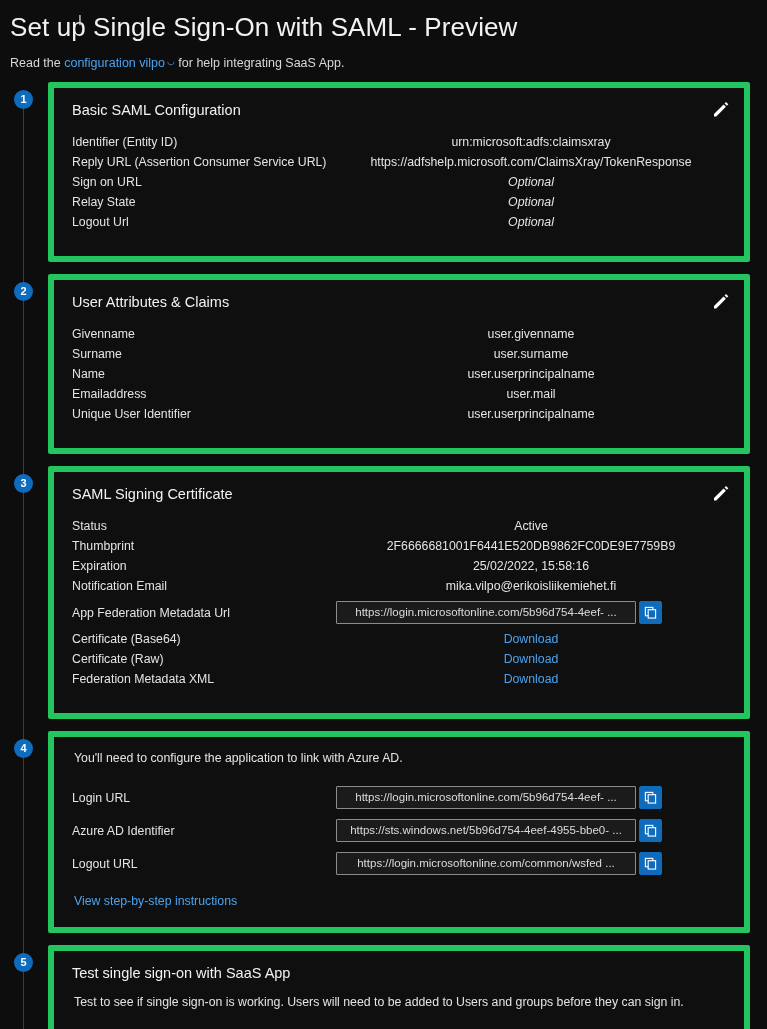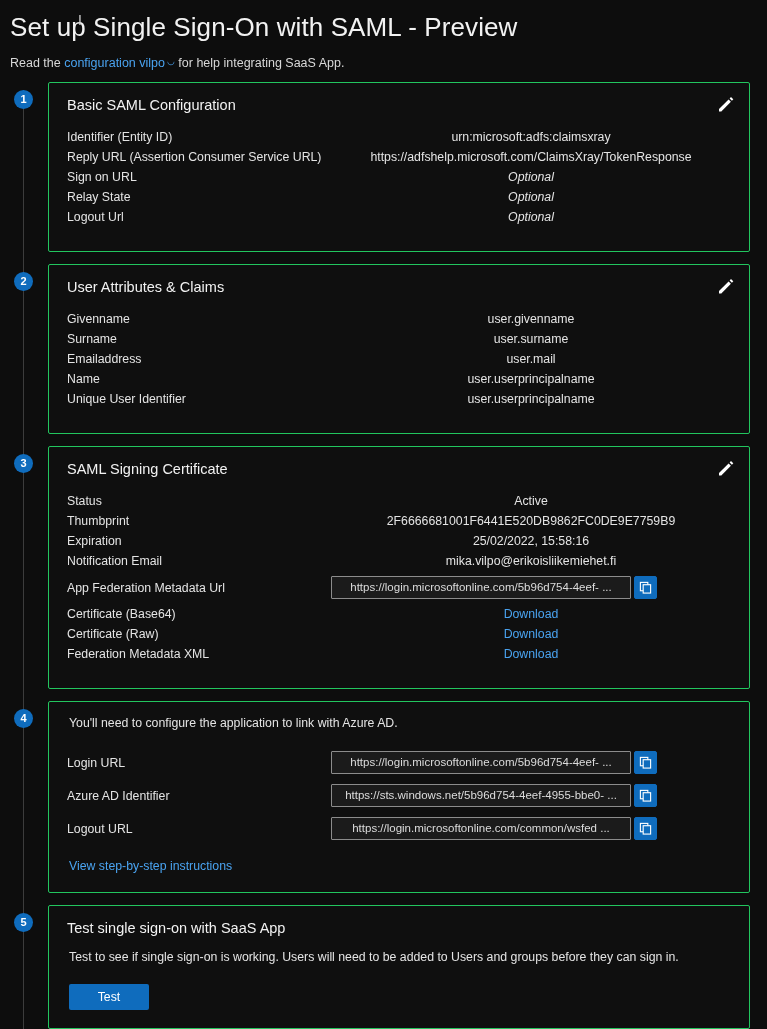--- a/index.html
+++ b/index.html
@@ -75,21 +75,21 @@
     text-align: center;
     flex: 0 0 19px;
     margin: 8px 0 0 14px;
     font-weight: 600;
     z-index: 2;
   }
   .card {
     margin-left: 15px;
     width: 702px;
     background: #0f0f0f;
-    border: 1px solid #22c55e;
+    border: 6px solid #22c55e;
     border-radius: 2px;
     padding: 14px 18px 18px 18px;
     position: relative;
   }
   .card-title {
     font-size: 14.5px;
     font-weight: 400;
     color: #f2f2f2;
     margin: 0 0 14px 0;
   }
@@ -254,26 +254,26 @@
           <tbody>
               <tr>
             <td class="k">Givenname</td>
             <td class="v">user.givenname</td>
           </tr>
           <tr>
             <td class="k">Surname</td>
             <td class="v">user.surname</td>
           </tr>
           <tr>
+            <td class="k">Name</td>
+            <td class="v">user.userprincipalname</td>
+          </tr>
+          <tr>
             <td class="k">Emailaddress</td>
             <td class="v">user.mail</td>
-          </tr>
-          <tr>
-            <td class="k">Name</td>
-            <td class="v">user.userprincipalname</td>
           </tr>
           <tr>
             <td class="k">Unique User Identifier</td>
             <td class="v">user.userprincipalname</td>
           </tr>
         </tbody>
           </table>
         <div class="spacer6"></div>
       </div>
     </div>

